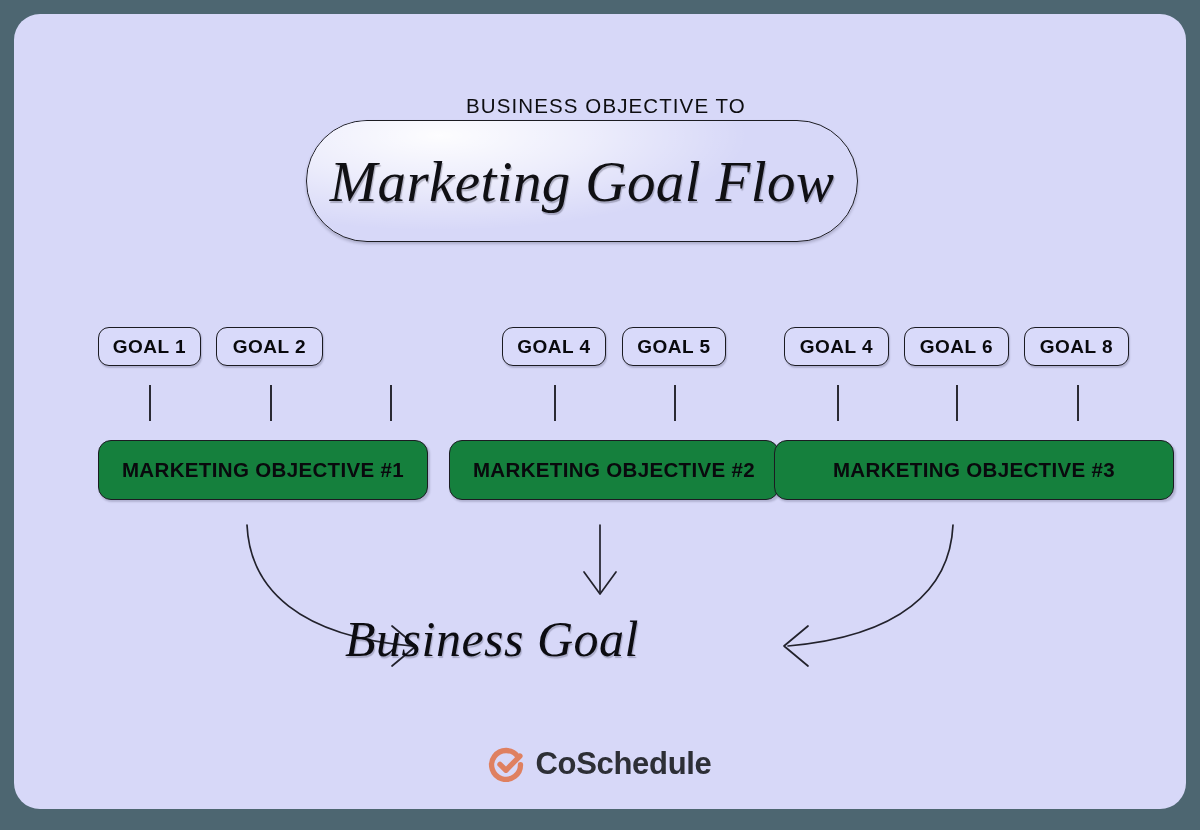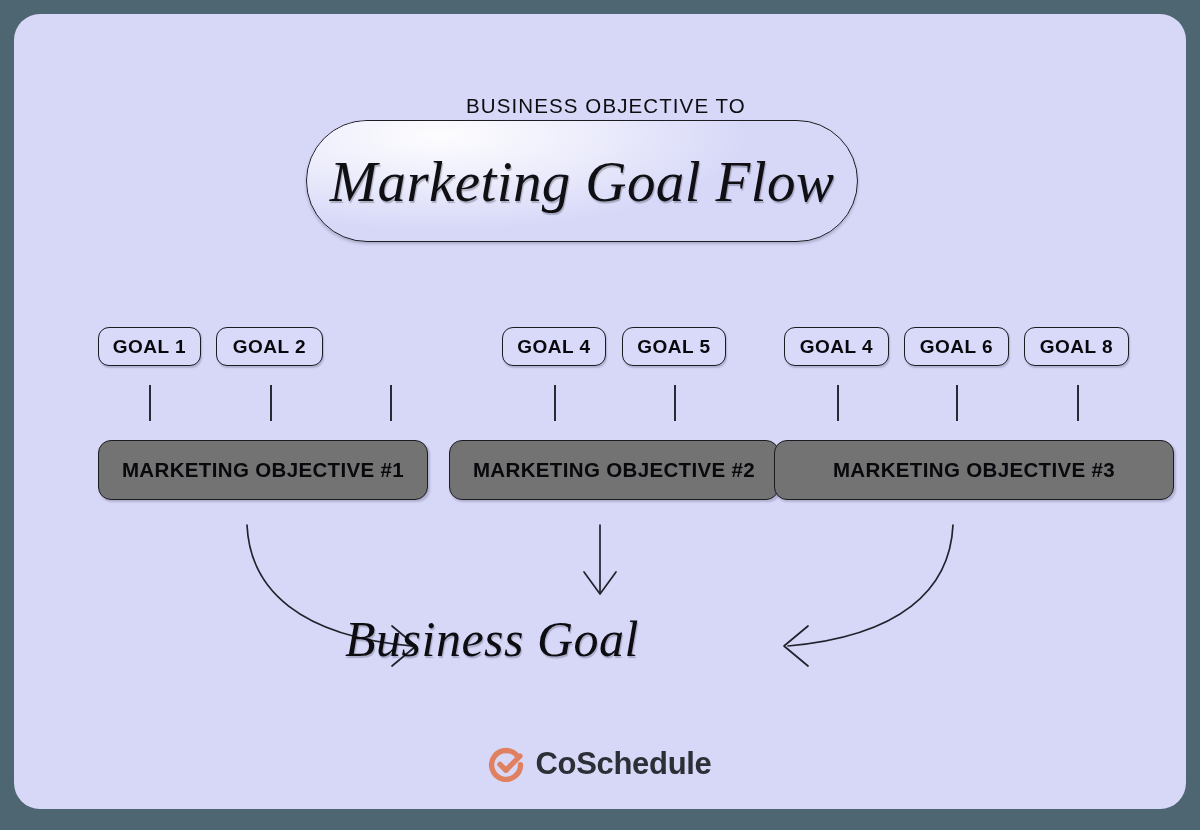--- a/index.html
+++ b/index.html
@@ -121,21 +121,21 @@
   }
 
   
   .objective-box {
     position: absolute;
     height: 60px;
     top: 426px;
     border: 1.6px solid #1b1b22;
     border-radius: 13px;
     box-sizing: border-box;
-    background: #737373;
+    background: #15803d;
     color: #09090d;
     font-size: 20.5px;
     font-weight: bold;
     letter-spacing: 0.35px;
     display: flex;
     align-items: center;
     justify-content: center;
     box-shadow: 1.5px 2px 2px rgba(30,30,60,0.20);
     text-align: right;
   }

